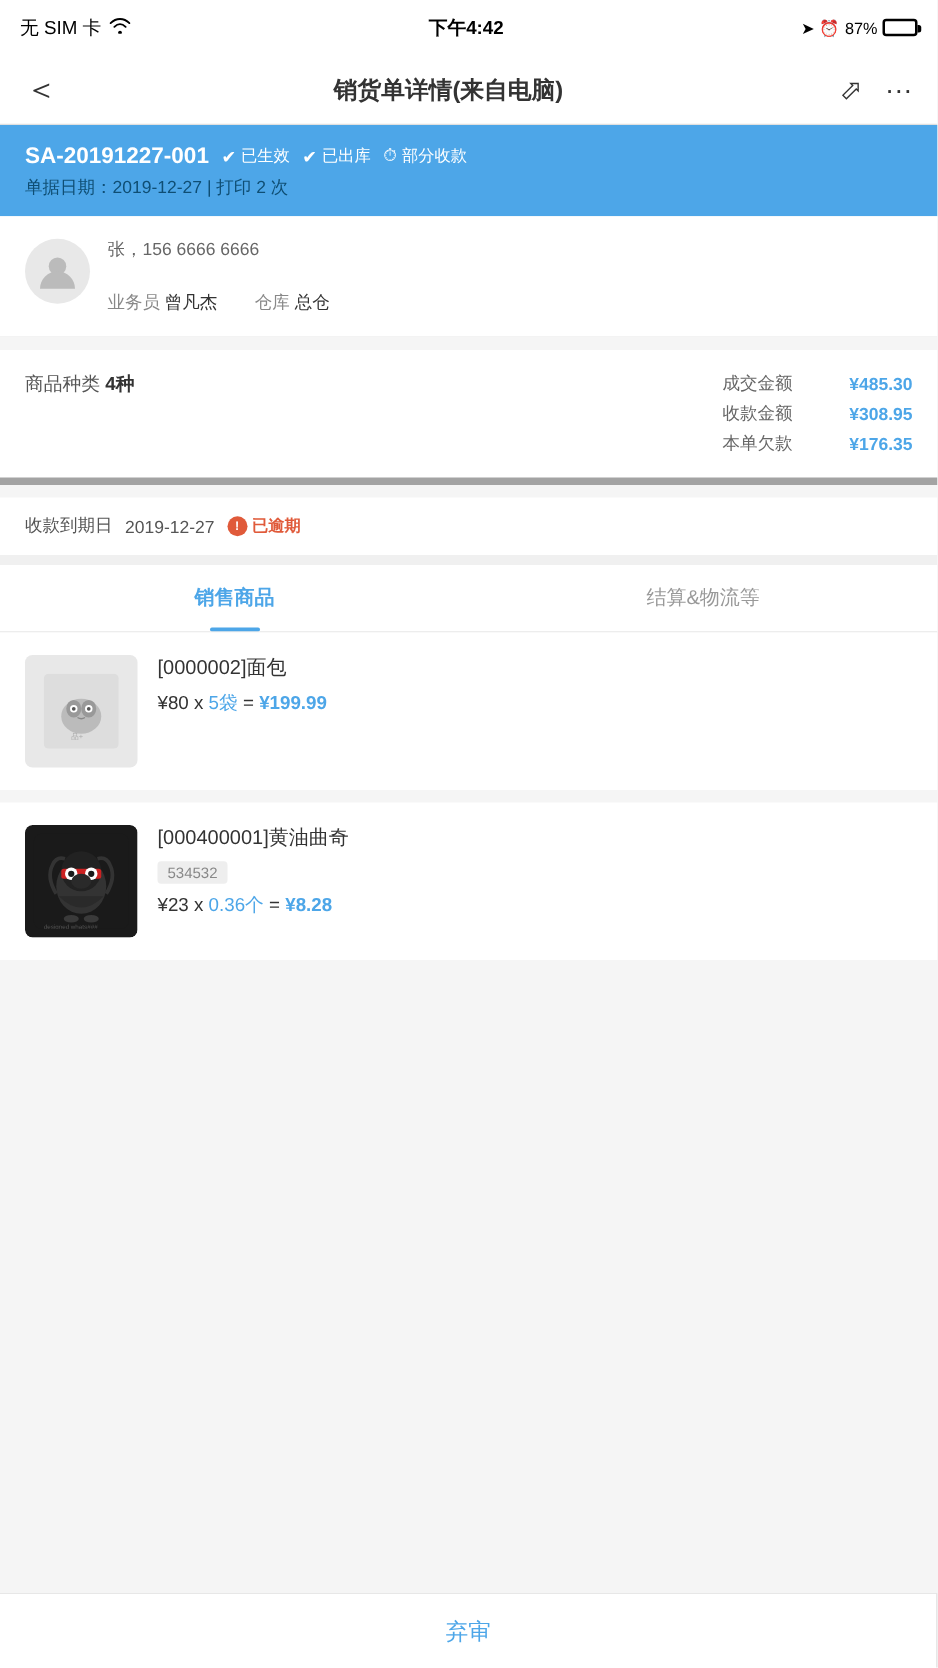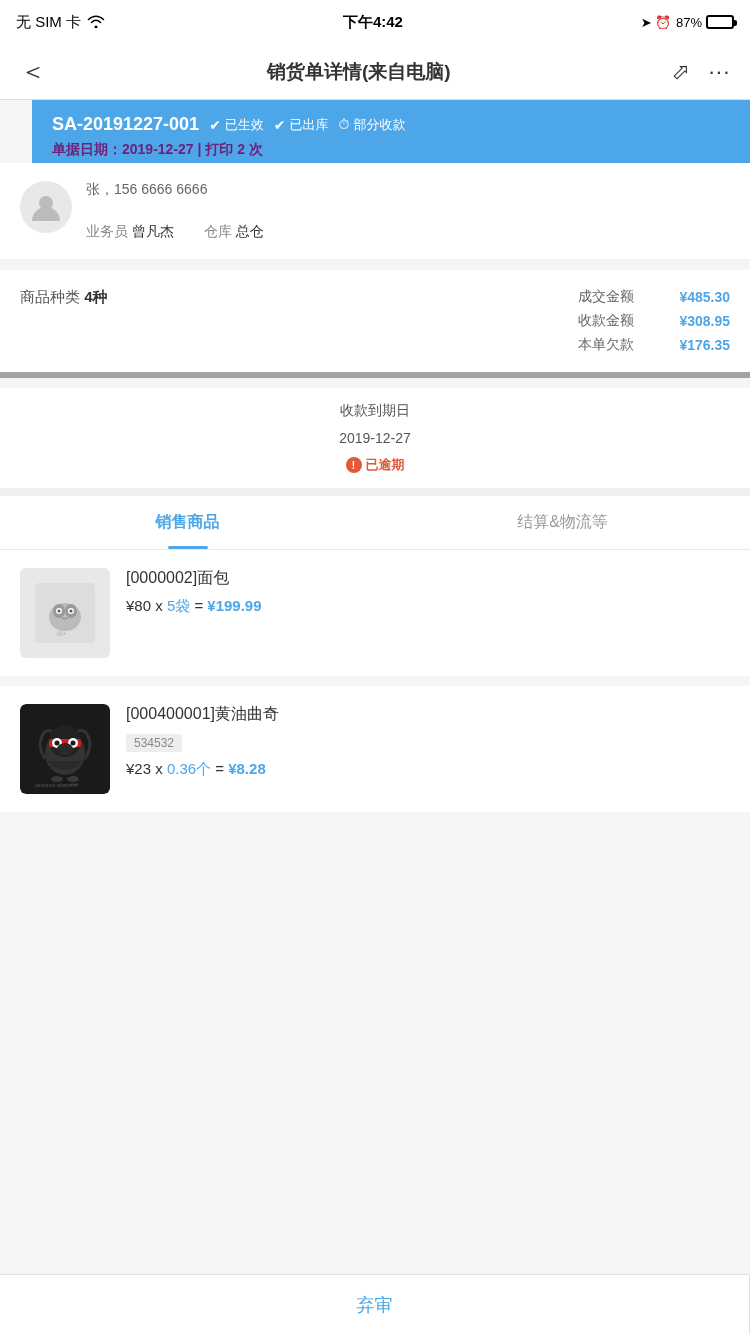--- a/index.html
+++ b/index.html
@@ -54,44 +54,42 @@
       font-weight: 600;
       color: #333;
     }
     .nav-right { display: flex; align-items: center; gap: 18px; }
     .nav-btn { font-size: 22px; color: #333; cursor: pointer; }
     .back-btn { font-size: 26px; color: #333; cursor: pointer; }
 
     
     .header-band {
       background: #4da6e8;
-      padding: 14px 20px 4px 20px;
-      margin-left: 32px;
+      padding: 14px 20px 14px 20px;
     }
     .header-band-top {
       display: flex;
       align-items: center;
       gap: 10px;
       margin-bottom: 6px;
     }
     .order-id {
       font-size: 18px;
       font-weight: 700;
       color: #fff;
     }
     .status-badge {
       display: flex; align-items: center; gap: 4px;
       font-size: 13px; color: #fff; font-weight: 500;
     }
     .status-badge .check-icon { font-size: 14px; }
     .header-band-sub {
       font-size: 14px;
-      color: #701a75;
+      color: #0c4a6e;
       opacity: 0.95;
-      font-weight: bold;
     }
 
     
     .customer-section {
       background: #fff;
       padding: 18px 20px;
       display: flex;
       align-items: flex-start;
       gap: 14px;
       border-bottom: 1px solid #f0f0f0;
@@ -144,21 +142,20 @@
     .due-section {
       background: #fff;
       padding: 14px 20px;
       margin-top: 10px;
       display: flex;
       align-items: center;
       gap: 10px;
       font-size: 14px;
       color: #555;
       border-bottom: 8px solid #f0f0f0;
-      flex-direction: column;
     }
     .overdue-badge {
       display: flex; align-items: center; gap: 4px;
       color: #e05a3a; font-size: 13px; font-weight: 600;
     }
     .overdue-dot {
       width: 16px; height: 16px; background: #e05a3a;
       border-radius: 50%; display: flex; align-items: center; justify-content: center;
       color: #fff; font-size: 10px; font-weight: 700;
     }

